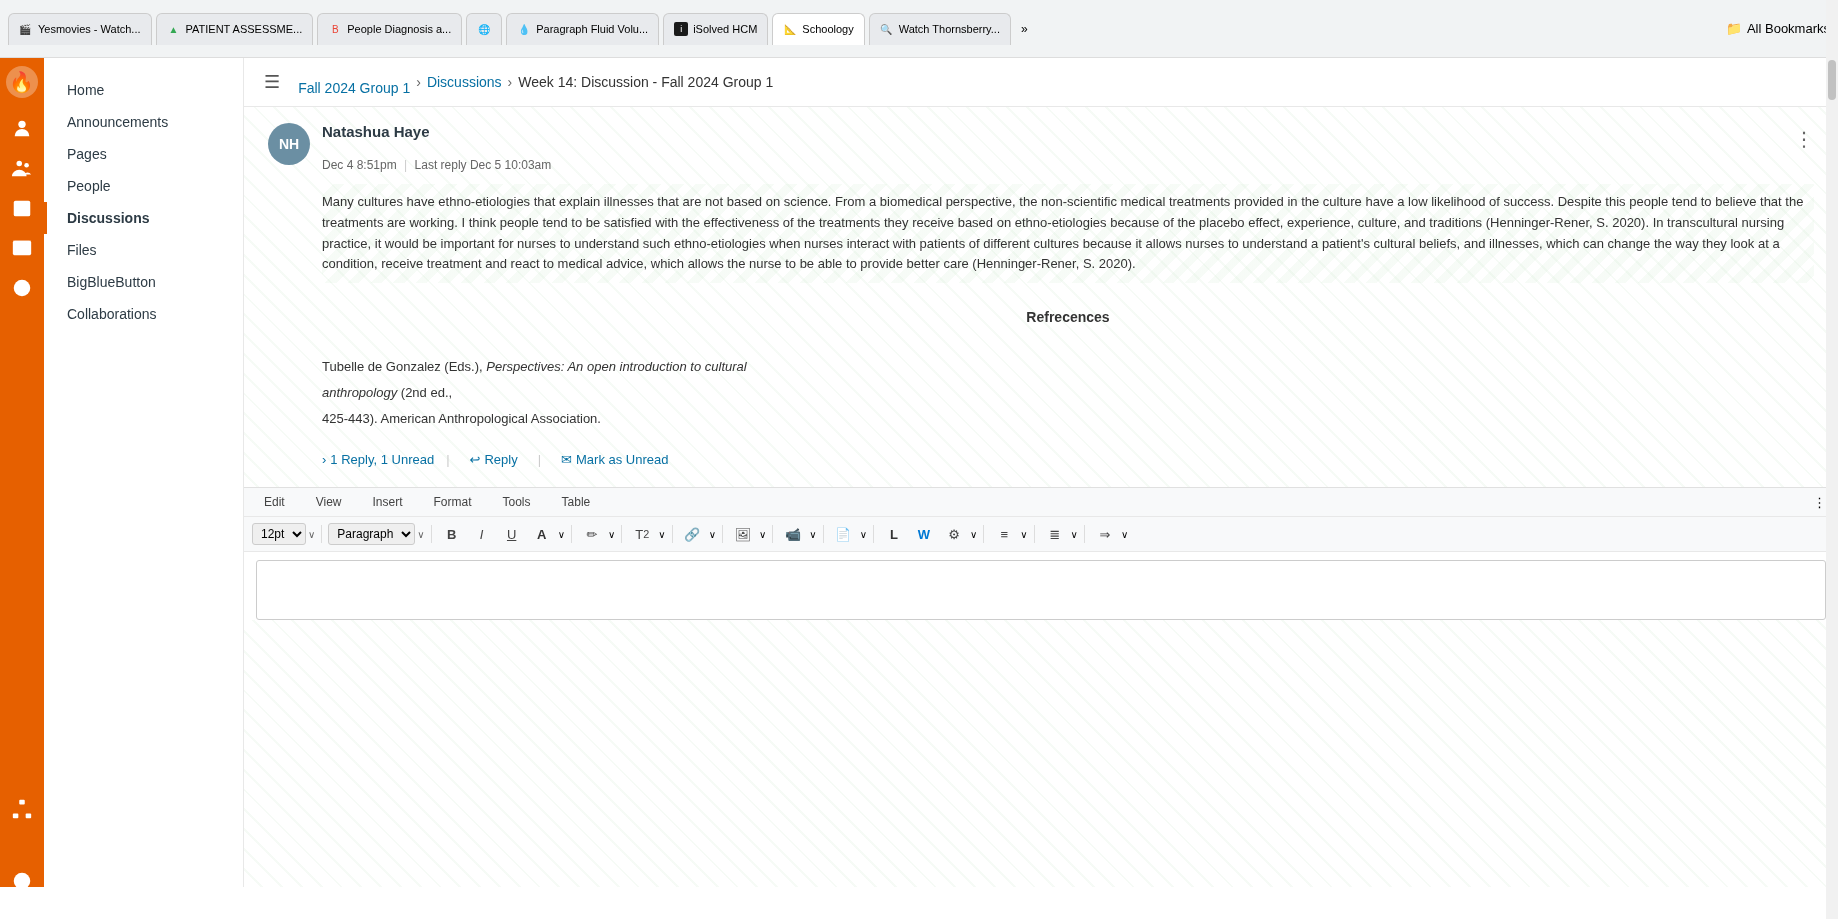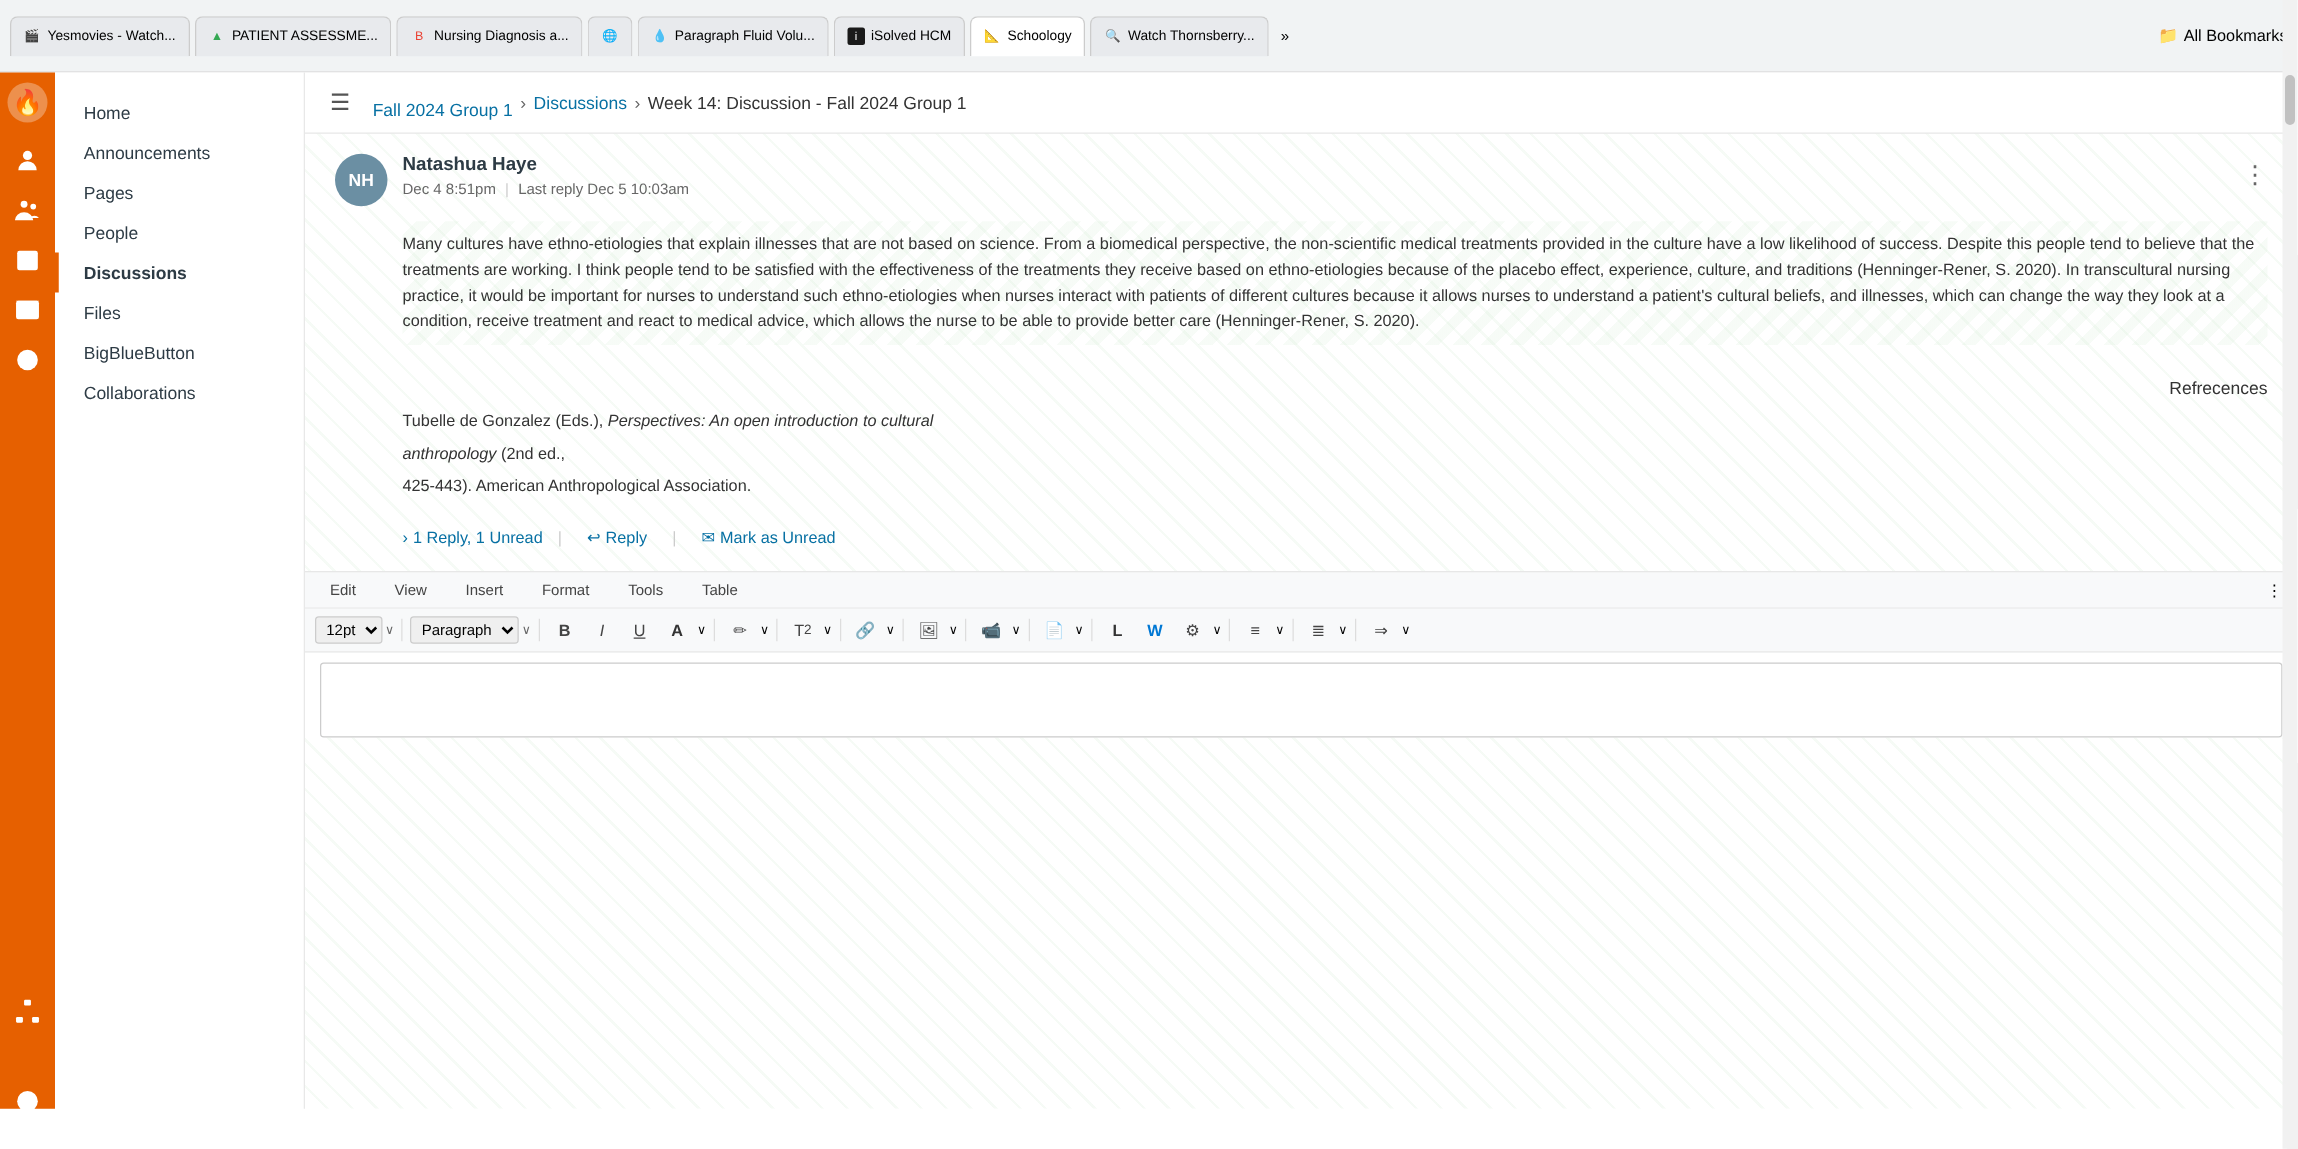--- a/index.html
+++ b/index.html
@@ -127,21 +127,21 @@
     .avatar {
       width: 42px; height: 42px;
       border-radius: 50%;
       background: #6b8fa3;
       display: flex; align-items: center; justify-content: center;
       color: white; font-size: 14px; font-weight: 600;
       flex-shrink: 0;
     }
     .post-meta { flex: 1; }
     .author-name { font-size: 15px; font-weight: 600; color: #2d3b45; }
-    .post-time { font-size: 12px; color: #666; margin-top: 4px; }
+    .post-time { font-size: 12px; color: #666; margin-top: 18px; }
     .more-btn {
       position: absolute; right: 24px; top: 20px;
       cursor: pointer; font-size: 20px; color: #666;
     }
     .post-body {
       font-size: 13px;
       line-height: 1.6;
       color: #333;
       margin-left: 54px;
       
@@ -155,23 +155,23 @@
       padding: 8px 0;
     }
     .references-section {
       margin-left: 54px;
       margin-top: 20px;
       font-size: 13px;
       line-height: 2;
       color: #333;
     }
     .references-title {
-      text-align: right;
-      font-weight: 400;
-      margin-bottom: 0;
+      text-align: center;
+      font-weight: 700;
+      margin-bottom: 23px;
       font-size: 14px;
     }
     .ref-italic { font-style: italic; }
 
     
     .post-actions {
       margin-left: 54px;
       margin-top: 16px;
       display: flex;
       align-items: center;
@@ -281,21 +281,21 @@
   <div class="tab-item">
     <span class="tab-favicon" style="color:#e44">🎬</span>
     <span>Yesmovies - Watch...</span>
   </div>
   <div class="tab-item">
     <span class="tab-favicon" style="color:#34a853">▲</span>
     <span>PATIENT ASSESSME...</span>
   </div>
   <div class="tab-item">
     <span class="tab-favicon" style="color:#ea4335">B</span>
-    <span>Nursing Diagnosis a...</span>
+    <span>People Diagnosis a...</span>
   </div>
   <div class="tab-item">
     <span class="tab-favicon">🌐</span>
   </div>
   <div class="tab-item">
     <span class="tab-favicon">💧</span>
     <span>Paragraph Fluid Volu...</span>
   </div>
   <div class="tab-item">
     <span class="tab-favicon" style="background:#1a1a1a;color:white;border-radius:2px;padding:1px 3px;font-size:9px;">i</span>

